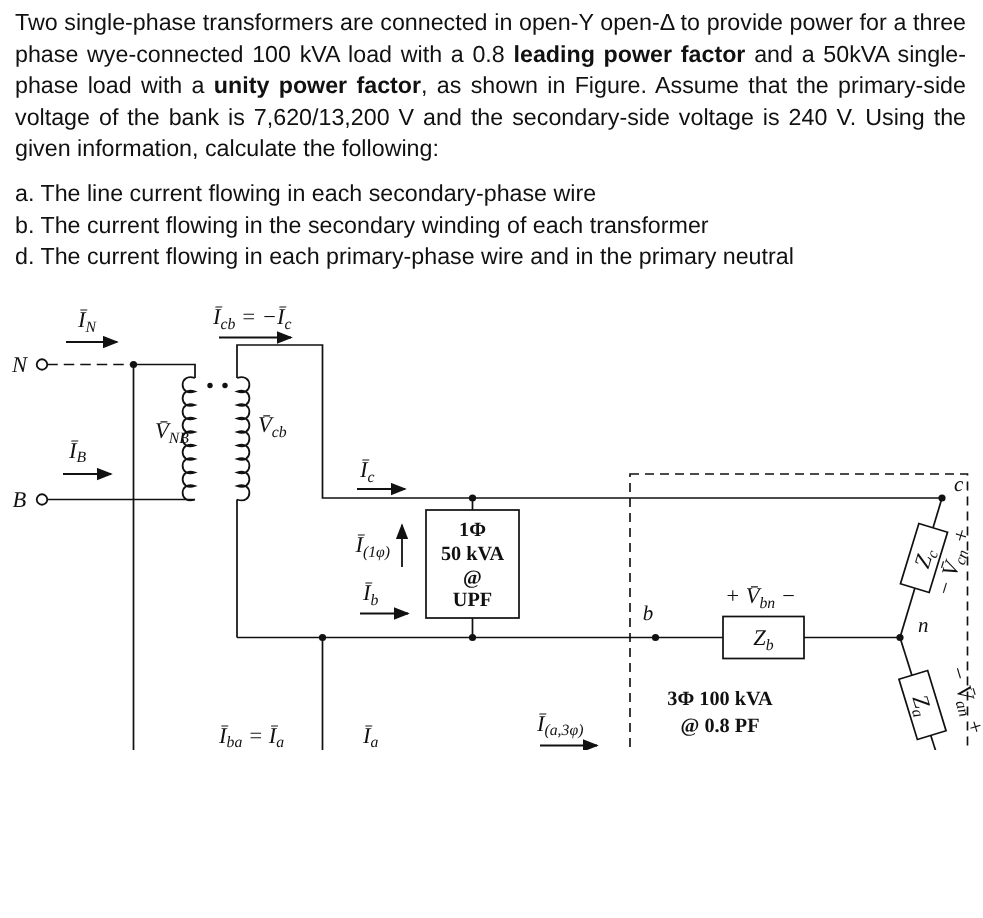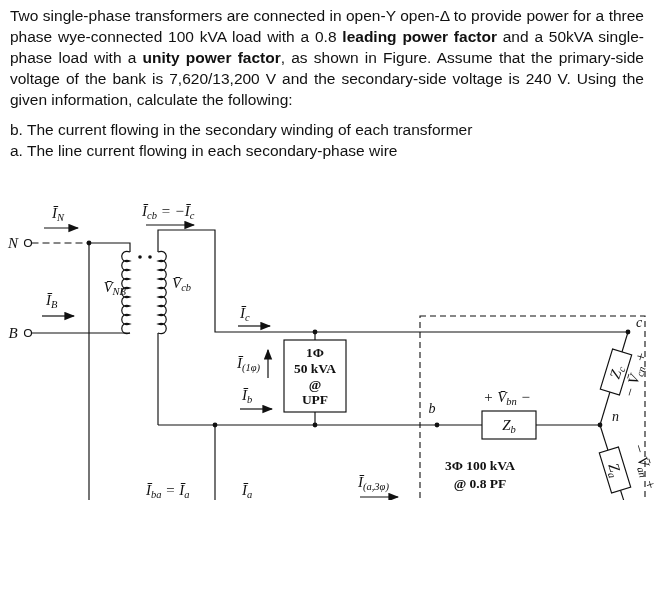--- a/index.html
+++ b/index.html
@@ -24,22 +24,23 @@
   .ld{font-family:"Liberation Serif",serif;font-weight:bold;font-size:13.5px;fill:#111;}
 </style>
 </head>
 <body>
 
 <div class="page">
 
   <div class="text-block">
     <p class="para"><span>Two single-phase transformers are connected in open-Y open-Δ to provide power for a three phase wye-connected 100 kVA load with a 0.8 </span><span class="b">leading power factor</span><span> and a 50kVA single-phase load with a </span><span class="b">unity power factor</span><span>, as shown in Figure. Assume that the primary-side voltage of the bank is 7,620/13,200 V and the secondary-side voltage is 240 V. Using the given information, calculate the following:</span></p>
     <div class="items">
+      <div>a. The line current flowing in each secondary-phase wire</div>
       <div>b. The current flowing in the secondary winding of each transformer</div>
-      <div>a. The line current flowing in each secondary-phase wire</div>
+      <div>d. The current flowing in each primary-phase wire and in the primary neutral</div>
     </div>
   </div>
 
   <svg width="655" height="612" viewBox="0 0 655 612">
     <defs>
       <marker id="ah" markerWidth="9" markerHeight="8" refX="8" refY="3.5" orient="auto">
         <path d="M0,0 L9,3.5 L0,7 Z" fill="#111"></path>
       </marker>
     </defs>
 

